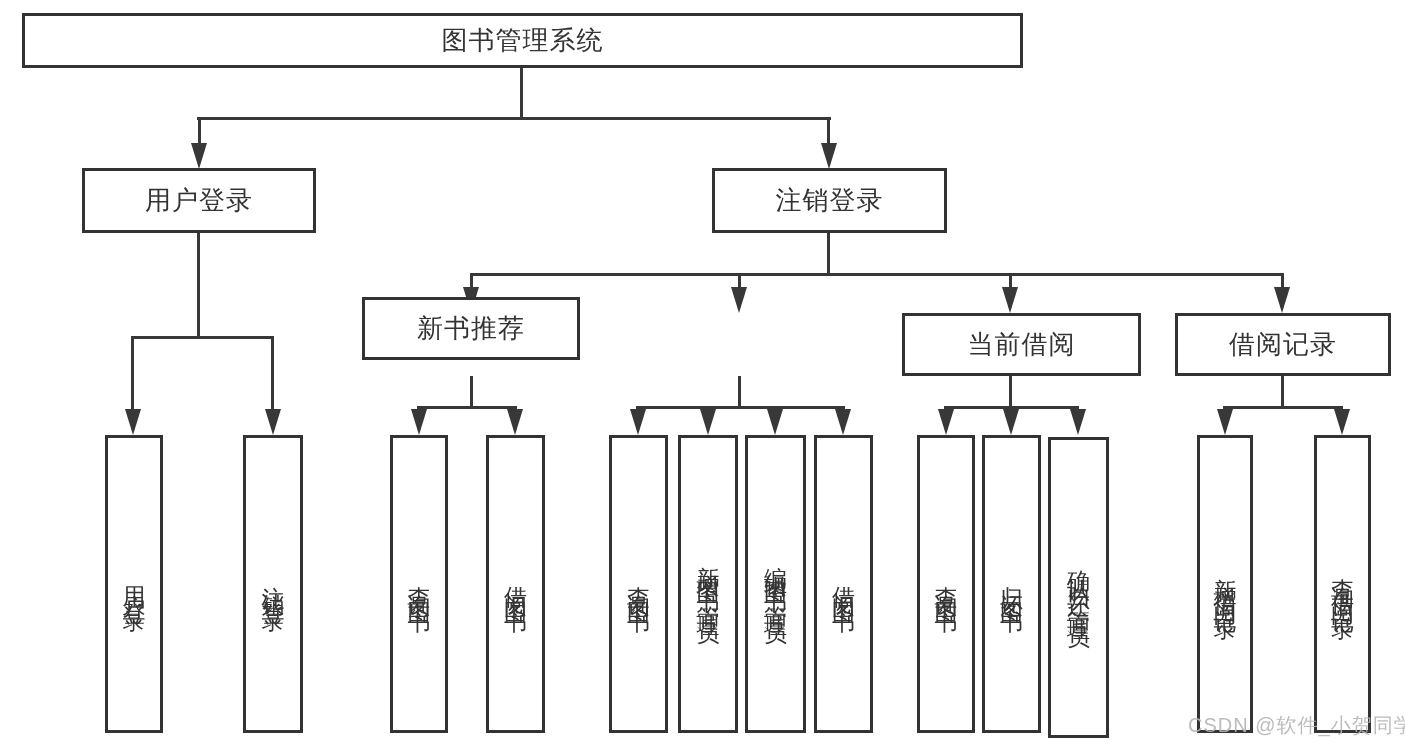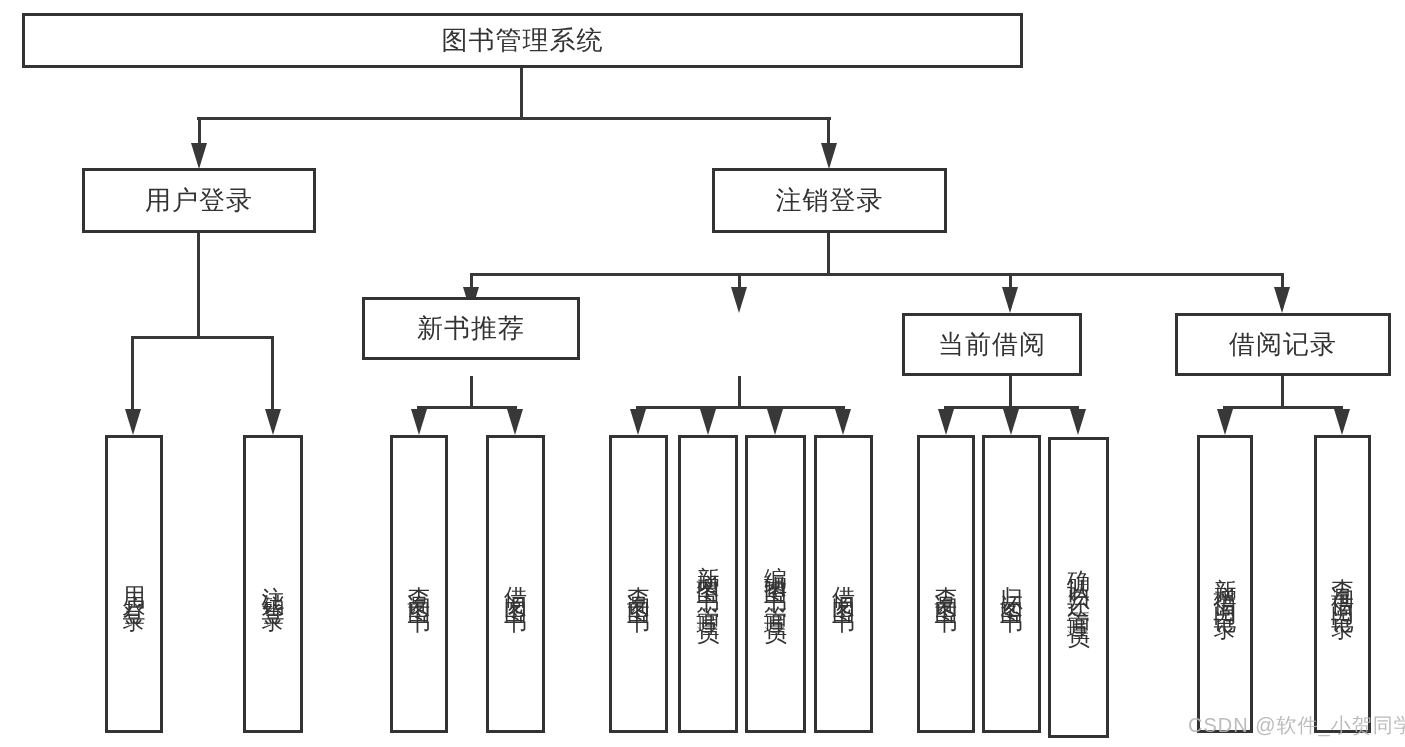--- a/index.html
+++ b/index.html
@@ -123,21 +123,21 @@
   <div class="hbox" style="left:82px;top:168px;width:234px;height:65px;">
     <span>用户登录</span>
   </div>
   <div class="hbox" style="left:712px;top:168px;width:235px;height:65px;">
     <span>注销登录</span>
   </div>
 
   <div class="hbox" style="left:362px;top:297px;width:218px;height:63px;">
     <span>新书推荐</span>
   </div>
-  <div class="hbox" style="left:902px;top:313px;width:180px;height:63px;">
+  <div class="hbox" style="left:902px;top:313px;width:239px;height:63px;">
     <span>当前借阅</span>
   </div>
   <div class="hbox" style="left:1175px;top:313px;width:216px;height:63px;">
     <span>借阅记录</span>
   </div>
 
   <div class="vbox" style="left:105px;top:435px;width:58px;height:298px;">
     <span>用户登录</span>
   </div>
   <div class="vbox" style="left:243px;top:435px;width:60px;height:298px;">

